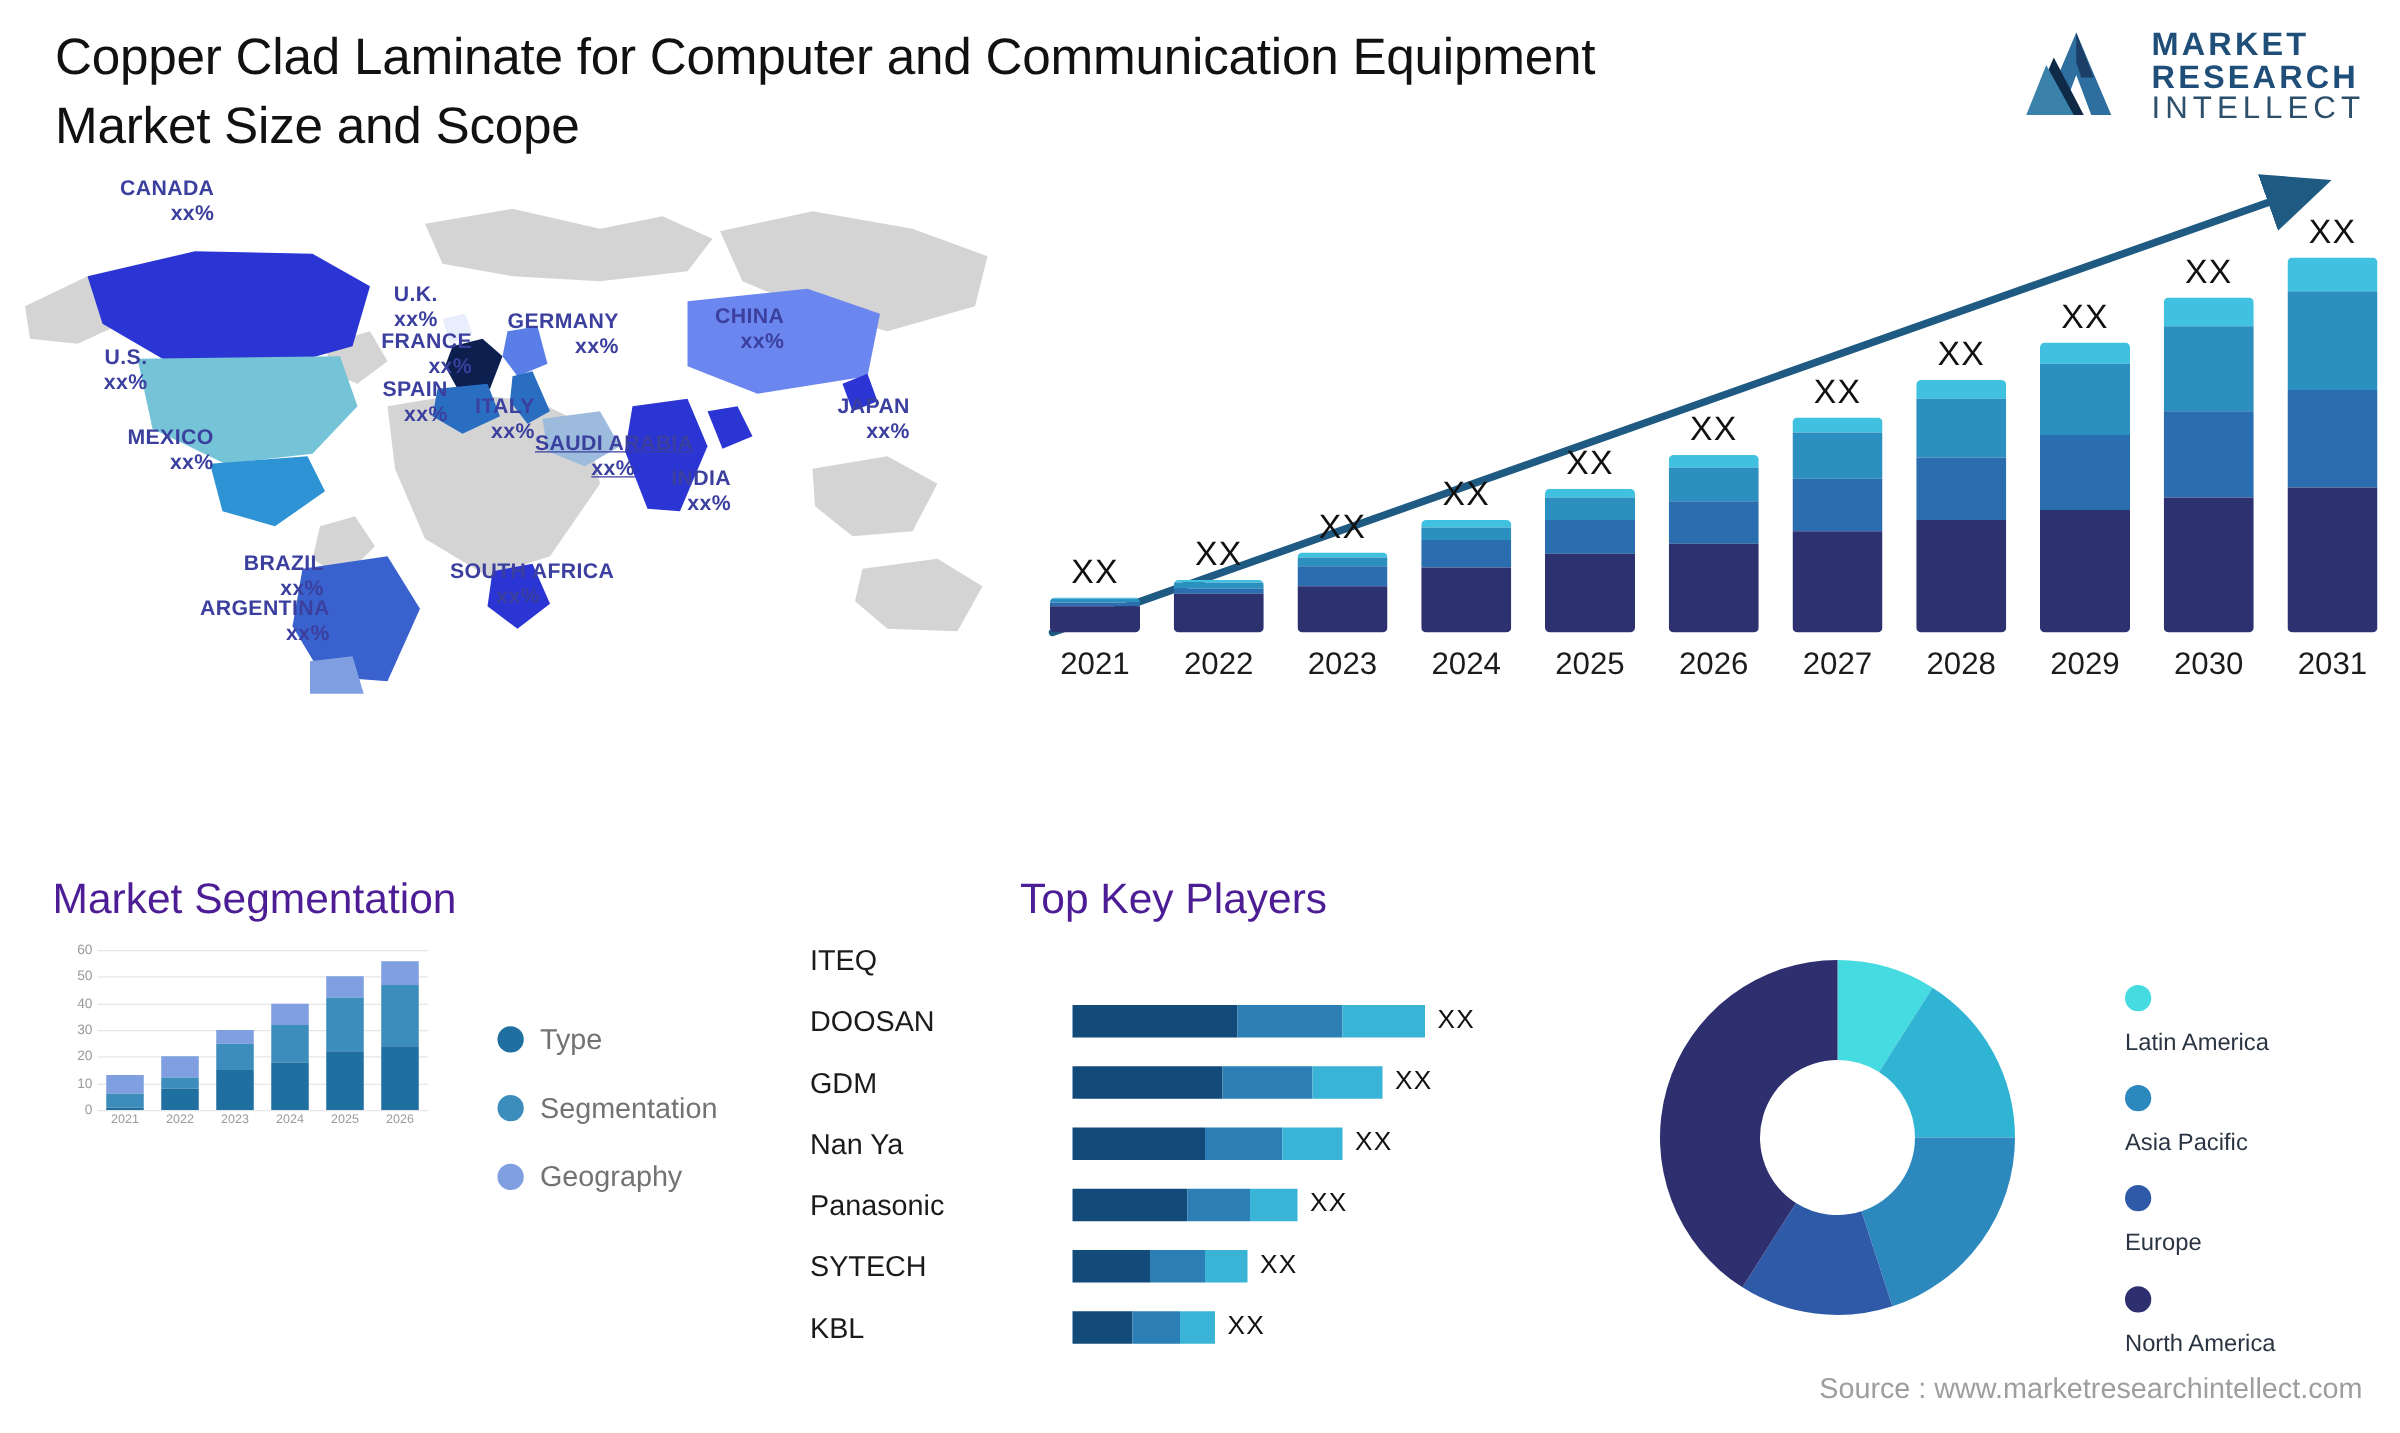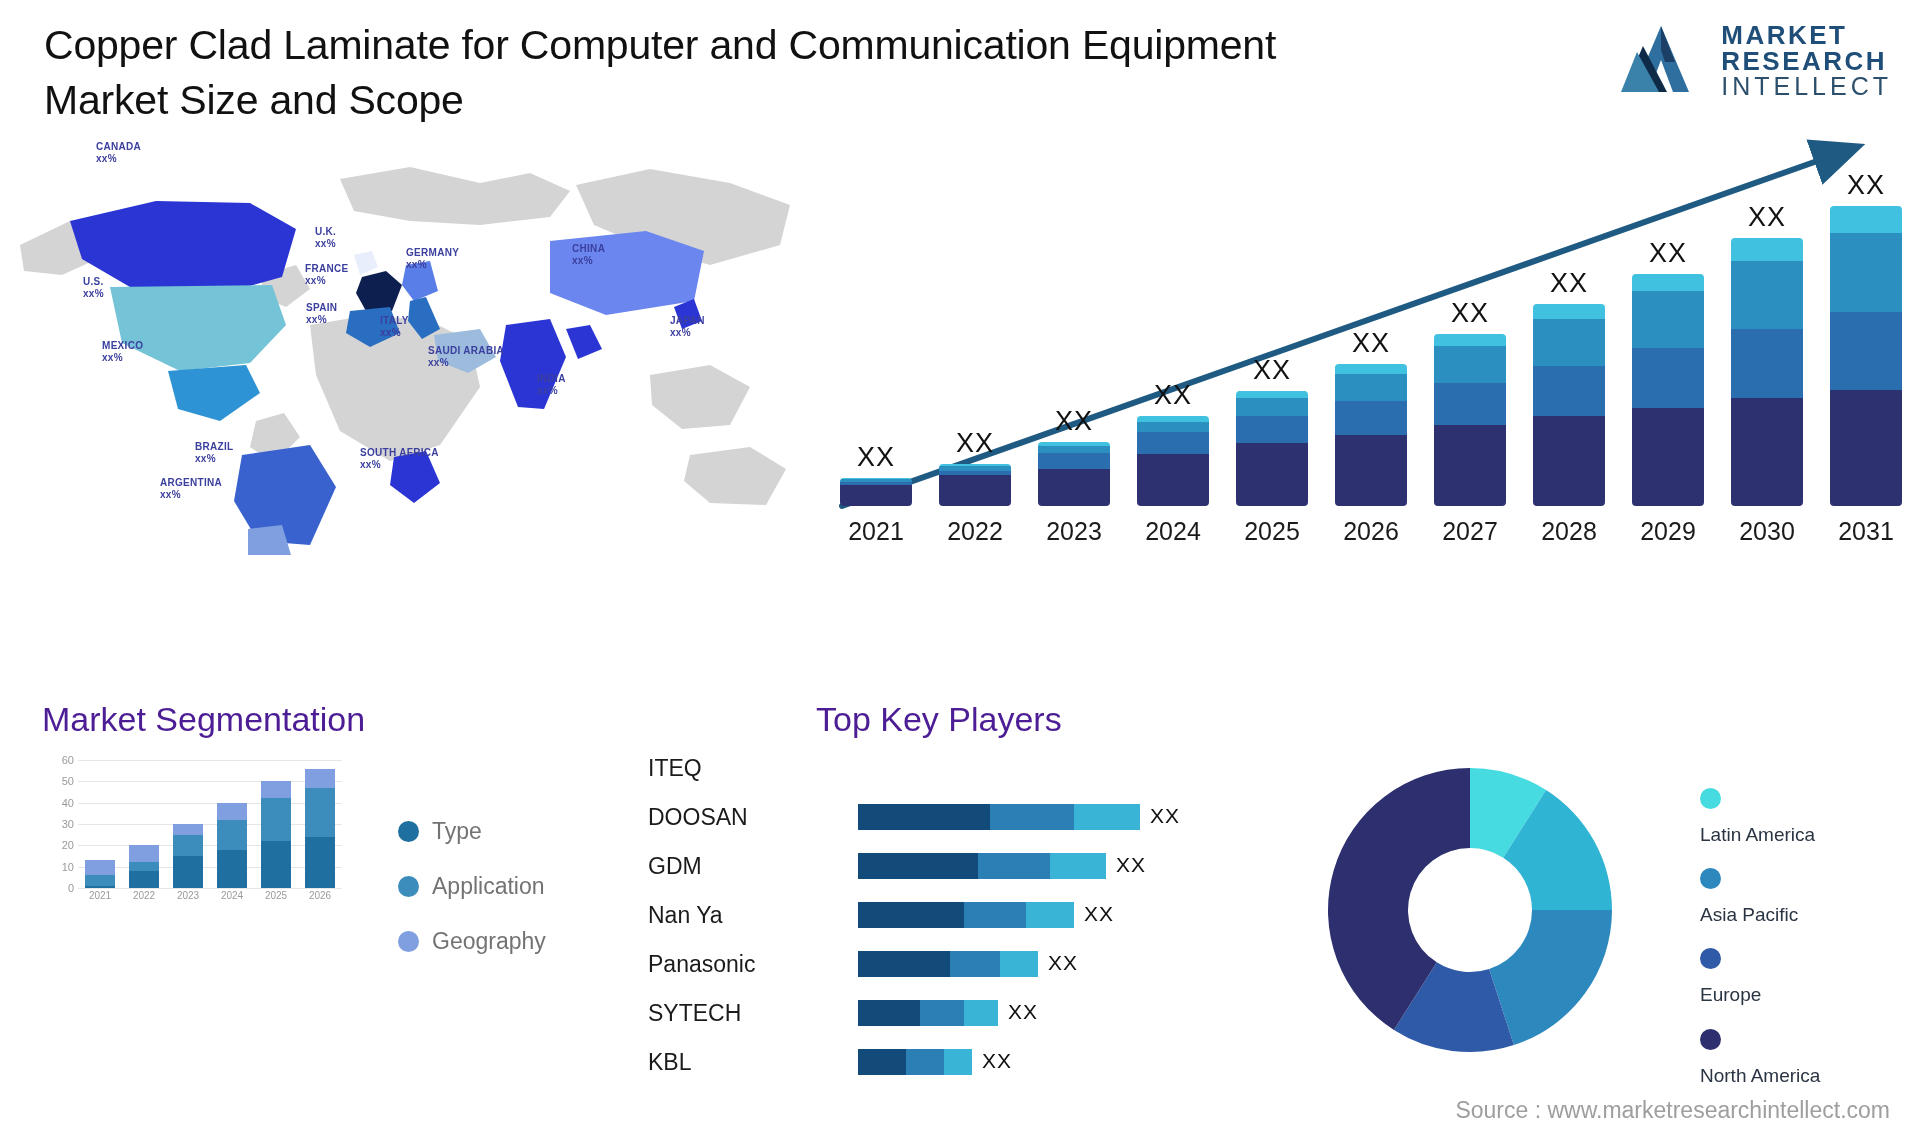--- a/index.html
+++ b/index.html
@@ -21,21 +21,21 @@
   }
   .logo{position:absolute;right:28px;top:22px;display:flex;gap:14px;}
   .logo-mark{width:92px;height:74px;display:block;}
   .logo-text{display:flex;flex-direction:column;line-height:1.0;}
   .logo-l1,.logo-l2{font-size:26px;font-weight:bold;color:#1f4e79;letter-spacing:2.5px;}
   .logo-l3{font-size:25px;font-weight:300;color:#2c4f6b;letter-spacing:4px;}
 
   
   .map-wrap{position:absolute;left:10px;top:125px;width:800px;height:430px;}
   .map-svg{position:absolute;left:0;top:0;}
-  .ml{position:absolute;text-align:left;font-size:10px;font-weight:bold;
+  .ml{position:absolute;text-align:right;font-size:17px;font-weight:bold;
       color:#3b3f9e;line-height:1.18;letter-spacing:0.3px;white-space:nowrap;}
   .ml span{display:block;}
 
   
   .mainchart{position:absolute;left:826px;top:128px;width:1086px;height:420px;}
   .arrow{position:absolute;left:0;top:0;}
   .bars{position:absolute;left:14px;bottom:42px;height:330px;width:1062px;
         display:flex;align-items:flex-end;justify-content:space-between;}
   .bcol{width:72px;display:flex;flex-direction:column;align-items:center;}
   .bval{font-size:27px;font-weight:400;color:#111;margin-bottom:5px;letter-spacing:1px;}
@@ -167,21 +167,21 @@
         <span>xx%</span>
       </div>
     <div class="ml" style="left:396px;top:122px;">
       <span>GERMANY</span>
         <span>xx%</span>
       </div>
     <div class="ml" style="left:370px;top:190px;">
       <span>ITALY</span>
         <span>xx%</span>
       </div>
-    <div class="ml" style="left:418px;top:220px;width:80px;">
+    <div class="ml" style="left:418px;top:220px;width:80px;text-decoration:underline;">
       <span>SAUDI ARABIA</span>
         <span>xx%</span>
       </div>
     <div class="ml" style="left:562px;top:118px;">
       <span>CHINA</span>
         <span>xx%</span>
       </div>
     <div class="ml" style="left:660px;top:190px;">
       <span>JAPAN</span>
         <span>xx%</span>
@@ -382,21 +382,21 @@
       </div>
   </div>
 
   <div class="seg-legend" id="seg-legend">
       <div class="lg-row">
         <span class="lg-dot" style="background: rgb(31, 111, 160);"></span>
         <span class="lg-txt">Type</span>
       </div>
       <div class="lg-row">
         <span class="lg-dot" style="background: rgb(60, 141, 188);"></span>
-        <span class="lg-txt">Application</span>
+        <span class="lg-txt">Segmentation</span>
       </div>
       <div class="lg-row">
         <span class="lg-dot" style="background: rgb(127, 159, 224);"></span>
         <span class="lg-txt">Geography</span>
       </div>
     </div>
 
   <div class="sec-h" style="left:816px;top:700px;">Top Key Players</div>
 
   <div class="kp" id="kp-rows">

